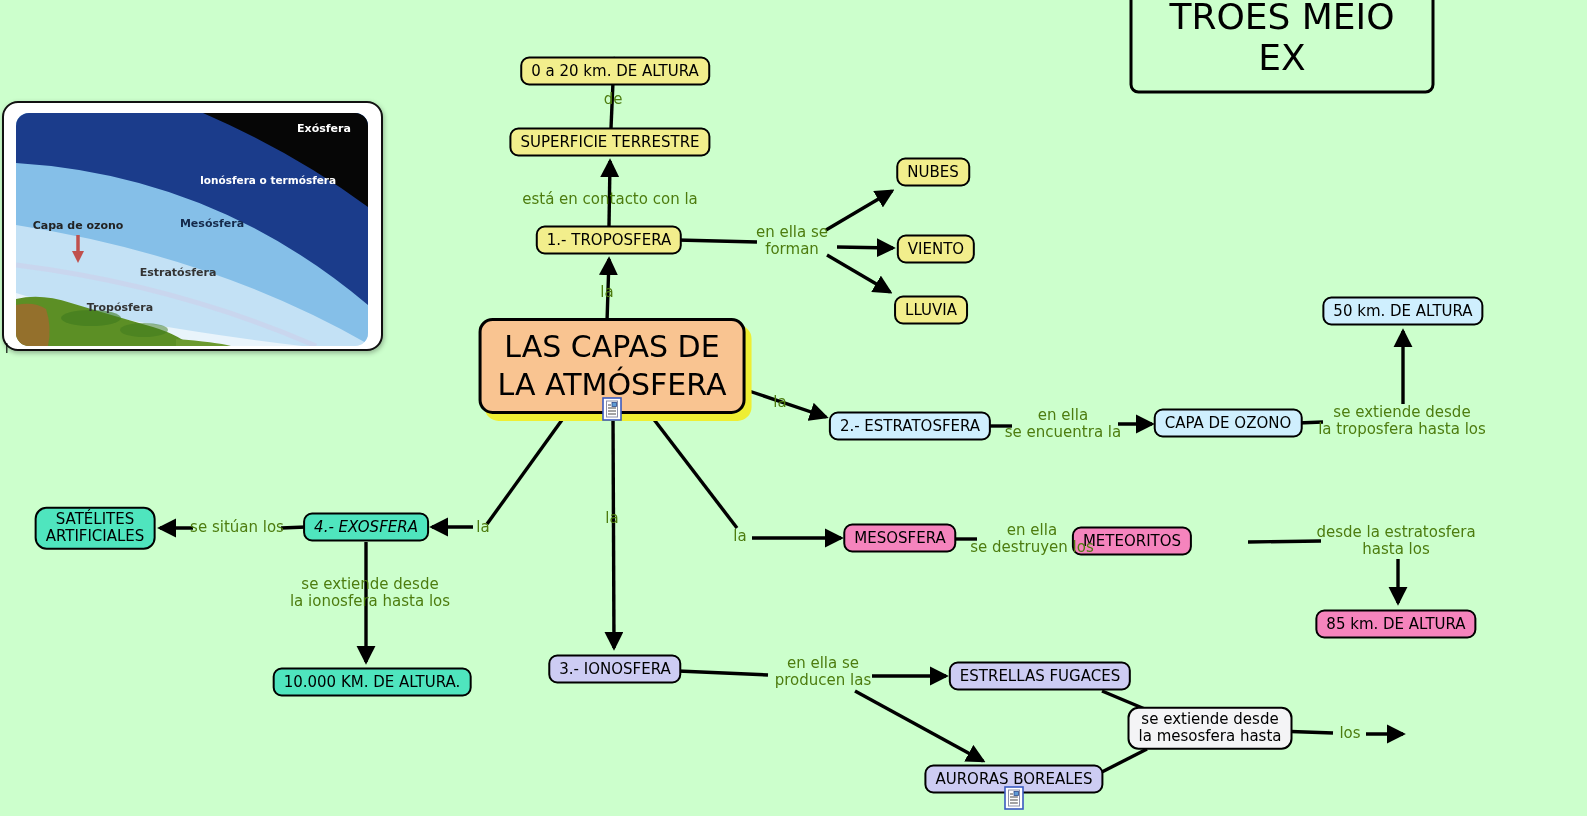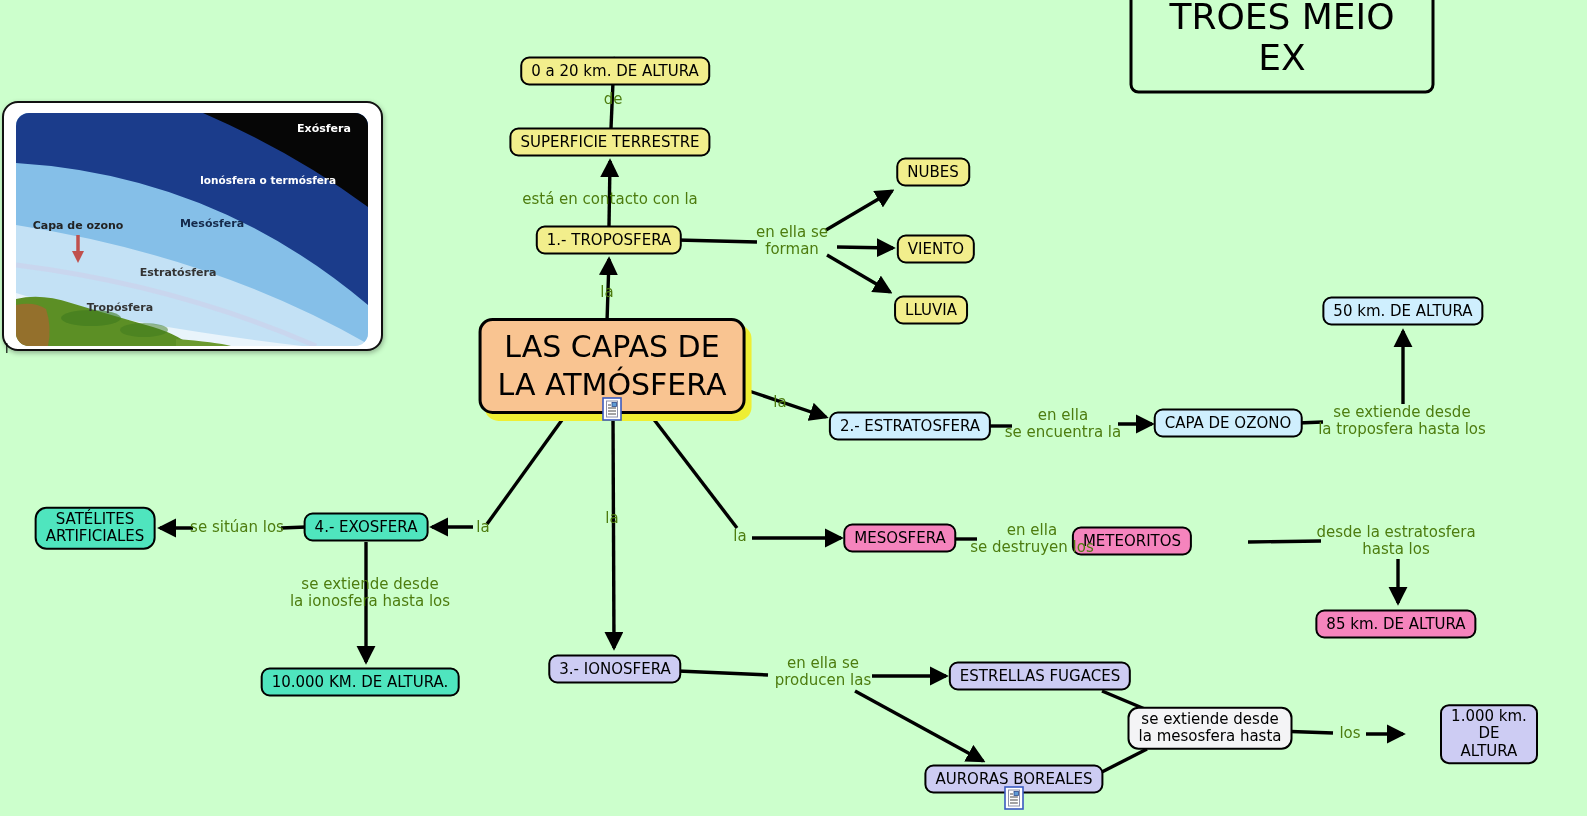--- a/index.html
+++ b/index.html
@@ -170,29 +170,28 @@
   <div class="node c-blue" style="left:910px;top:426px;">2.- ESTRATOSFERA</div>
   <div class="node c-blue" style="left:1228px;top:423px;">CAPA DE OZONO</div>
   <div class="node c-blue" style="left:1403px;top:311px;">50 km. DE ALTURA</div>
 
   <div class="node c-pink" style="left:900px;top:538px;">MESOSFERA</div>
   <div class="node c-pink" style="left:1132px;top:541px;">METEORITOS</div>
   <div class="node c-pink" style="left:1396px;top:624px;">85 km. DE ALTURA</div>
 
   <div class="node c-teal" style="left:95px;top:528px;border-radius:12px;">SATÉLITES
 ARTIFICIALES</div>
-  <div class="node c-teal" style="left:366px;top:527px;">4.- EXOSFERA</div>
-  <div class="node c-teal" style="left:360px;top:682px;">10.000 KM. DE ALTURA.</div>
+  <div class="node c-teal" style="left:366px;top:527px;font-style:italic;">4.- EXOSFERA</div>
+  <div class="node c-teal" style="left:372px;top:682px;">10.000 KM. DE ALTURA.</div>
 
   <div class="node c-lavender" style="left:615px;top:669px;">3.- IONOSFERA</div>
   <div class="node c-lavender" style="left:1014px;top:779px;">AURORAS BOREALES</div>
   <div class="node c-lavender" style="left:1040px;top:676px;">ESTRELLAS FUGACES</div>
   <div class="node c-white" style="left:1210px;top:728px;">se extiende desde
 la mesosfera hasta</div>
-  <div class="node c-lavender" style="left:1489px;top:734px;">1.000 km. DE ALTURA</div>
 
   <div class="link-label" style="left:613px;top:99px;">de</div>
   <div class="link-label" style="left:610px;top:191px;margin-top:8px;">está en contacto con la</div>
   <div class="link-label" style="left:607px;top:292px;">la</div>
   <div class="link-label" style="left:792px;top:241px;">en ella se
 forman</div>
   <div class="link-label" style="left:780px;top:402px;">la</div>
   <div class="link-label" style="left:1063px;top:424px;">en ella
 se encuentra la</div>
   <div class="link-label" style="left:1402px;top:421px;">se extiende desde

